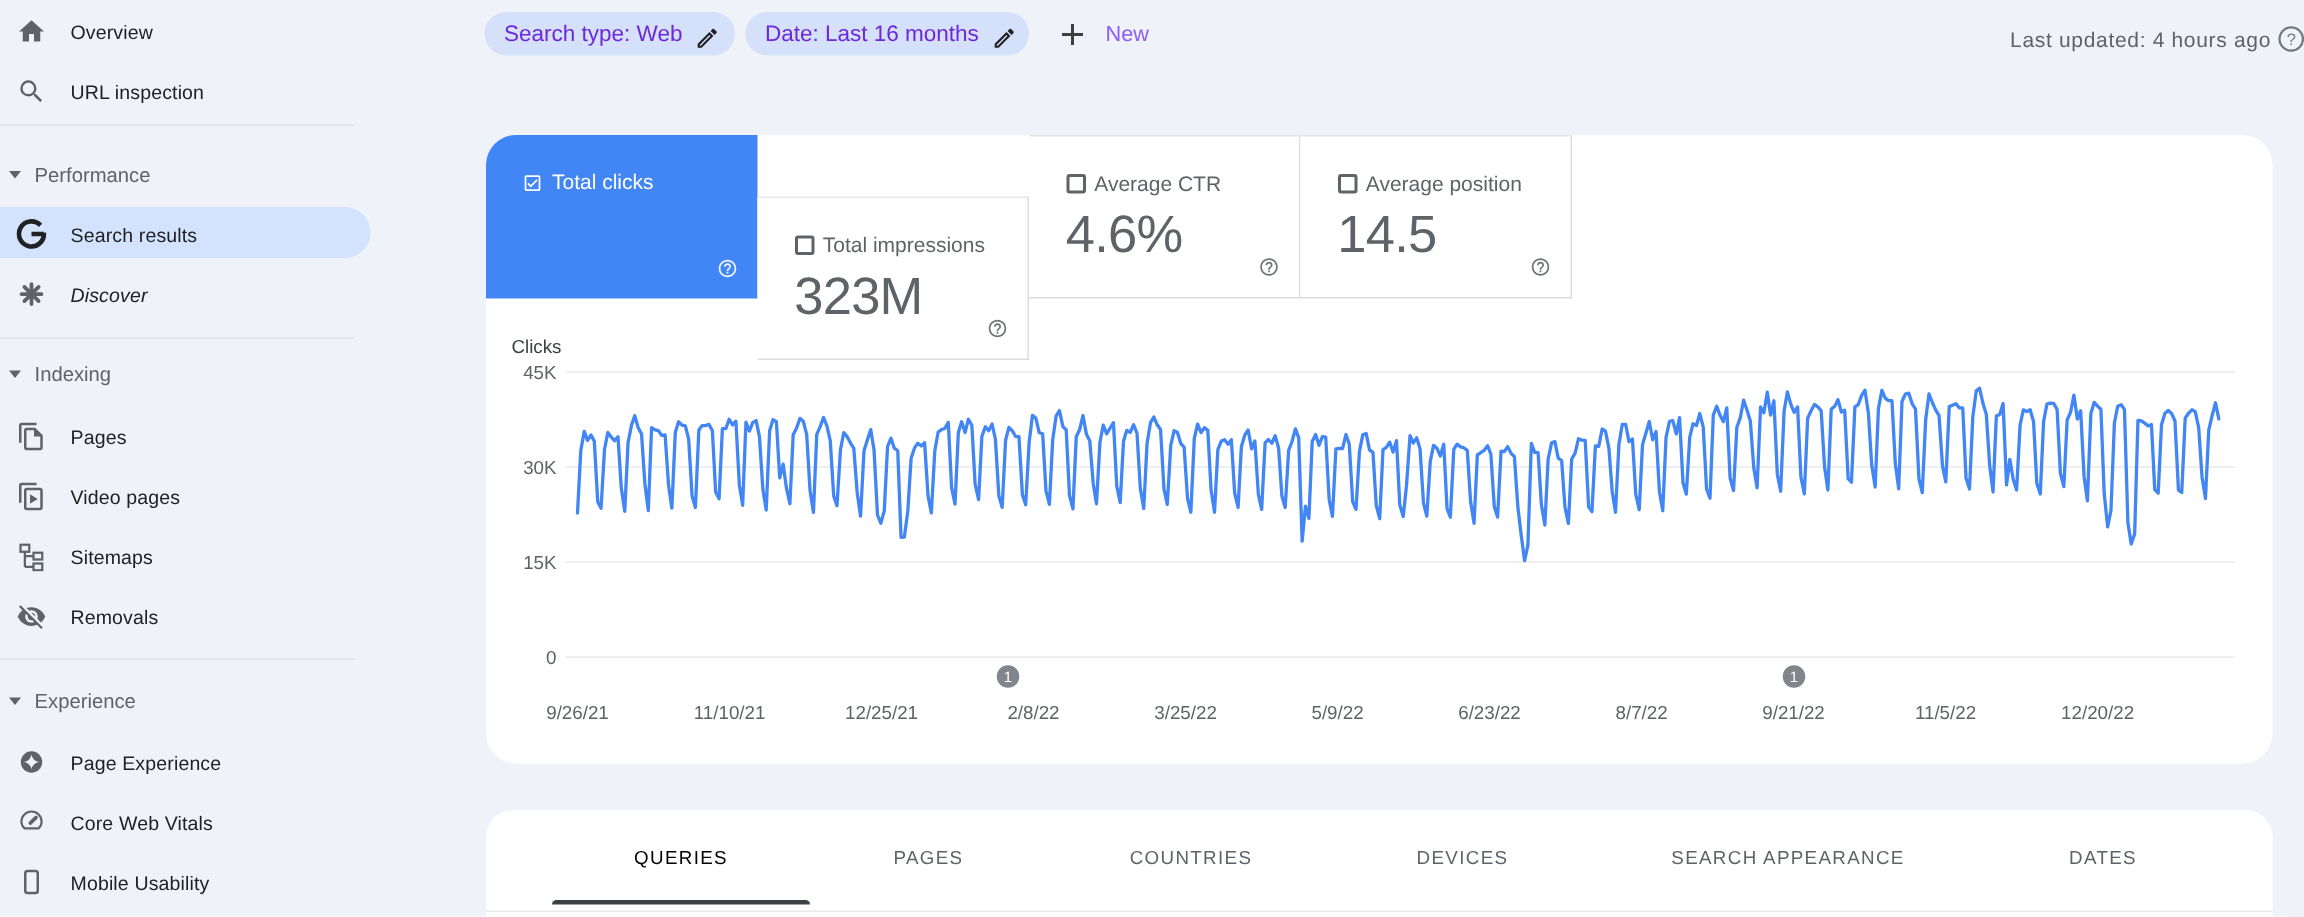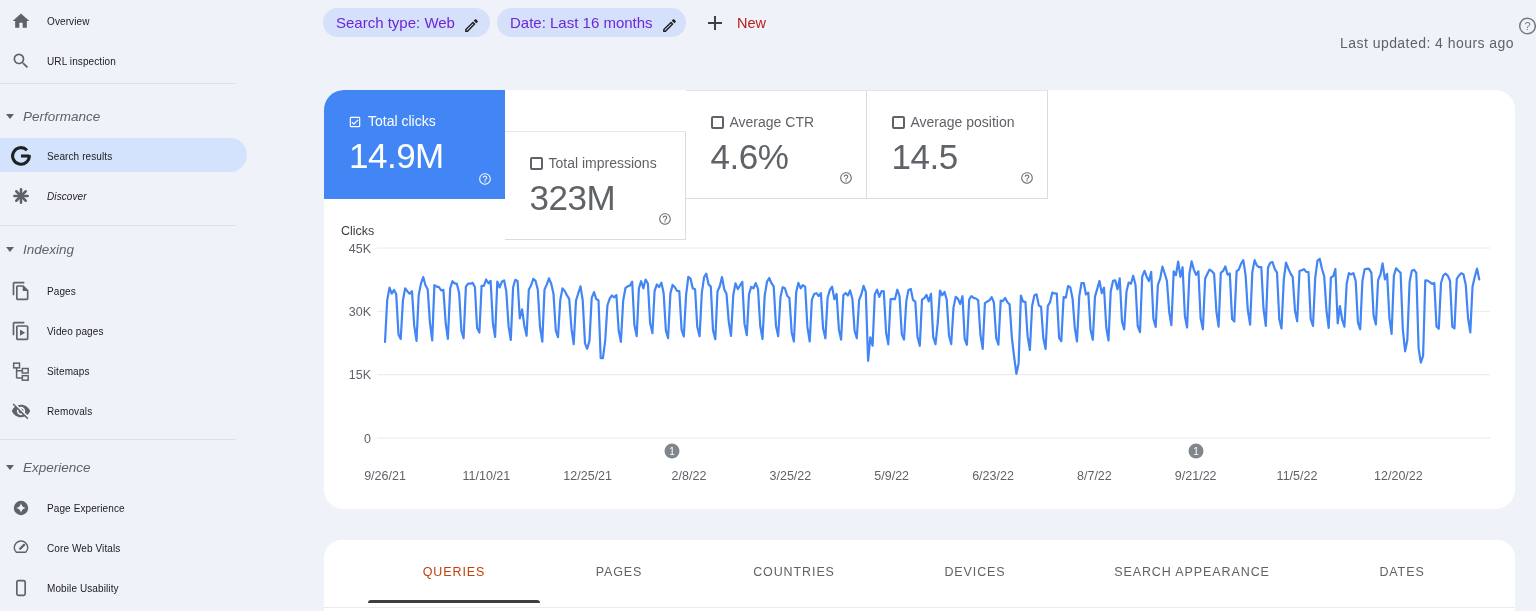--- a/index.html
+++ b/index.html
@@ -3,50 +3,50 @@
 <meta charset="utf-8">
 <style>
 * { margin:0; padding:0; box-sizing:border-box; }
 html,body { width:1536px; height:611px; overflow:hidden; }
 body { background:#eff3f9; font-family:"Liberation Sans", sans-serif; position:relative; }
 .abs { position:absolute; }
 
 
 .nav-item { position:absolute; left:0; width:248px; height:34px; display:flex; align-items:center; }
 .nav-item .ic { width:20px; height:20px; position:absolute; left:11px; top:7px; }
-.nav-item .txt { position:absolute; left:47px; font-size:10px; font-weight:500; color:#202124; letter-spacing:0.1px; }
+.nav-item .txt { position:absolute; left:47px; font-size:13px; font-weight:500; color:#202124; letter-spacing:0.1px; }
 .nav-head { position:absolute; left:0; width:248px; height:20px; display:flex; align-items:center; }
 .nav-head .tri { position:absolute; left:6px; top:8px; width:0; height:0; border-left:4.5px solid transparent; border-right:4.5px solid transparent; border-top:5px solid #5f6368; }
-.nav-head .txt { position:absolute; left:23px; font-size:13.5px; color:#5f6368;font-style:italic; }
+.nav-head .txt { position:absolute; left:23px; font-size:13.5px; color:#5f6368; }
 .divider { position:absolute; left:0; width:236px; height:1px; background:#dfe1e5; }
 .pill { position:absolute; left:0; top:138px; width:247px; height:34px; background:#d3e3fd; border-radius:0 17px 17px 0; }
 
 
 .chip { position:absolute; top:8px; height:29px; background:#d5e0fa; border-radius:14.5px; display:flex; align-items:center; color:#6d28d9; font-size:15px; }
 .chip svg { }
-.newbtn { position:absolute; top:8px; height:29px; display:flex; align-items:center; color:#b91c1c; font-size:14.5px; font-weight:500; }
-.lastupd { position:absolute; top:18px; right:22px; font-size:14px; letter-spacing:0.45px; color:#5f6368;margin-top:17px; }
+.newbtn { position:absolute; top:8px; height:29px; display:flex; align-items:center; color:#8b5cf6; font-size:14.5px; font-weight:500; }
+.lastupd { position:absolute; top:18px; right:22px; font-size:14px; letter-spacing:0.45px; color:#5f6368; }
 
 
 .panel1 { position:absolute; left:324px; top:90px; width:1191px; height:419px; background:#fff; border-radius:20px; }
 .panel2 { position:absolute; left:324px; top:540px; width:1191px; height:90px; background:#fff; border-radius:18px 18px 0 0; }
 
 
 .card { position:absolute; top:0; height:109px; background:#fff; border-right:1px solid #dadce0; border-bottom:1px solid #dadce0; border-top:1px solid #e4e6ea; }
 .card.blue { background:#4285f4; border:none; border-radius:20px 0 0 0; }
 .card .cb { position:absolute; left:25px; top:25px; width:13px; height:13px; border:2px solid #5f6368; border-radius:2px; }
 .card .lbl { position:absolute; left:44px; top:23px; font-size:14px; color:#5f6368; }
 .card .val { position:absolute; left:25px; top:46px; font-size:35px; color:#5f6368; letter-spacing:-0.5px; }
 .card.blue .lbl { color:#fff; }
 .card.blue .val { color:#fff; }
 .card .help { position:absolute; right:13px; bottom:13px; width:14px; height:14px; }
 
 
 .tab { position:absolute; top:565px; transform:translateX(-50%); font-size:12.5px; letter-spacing:0.9px; color:#5f6368; font-weight:500; white-space:nowrap; }
-.tab.active { color:#c2410c; }
+.tab.active { color:#000000; }
 .tabline { position:absolute; left:368px; top:600px; width:172px; height:3px; background:#3c4043; border-radius:3px 3px 0 0; }
 .tabborder { position:absolute; left:324px; top:607px; width:1191px; height:1px; background:#e8eaed; }
 </style>
 </head>
 <body>
 
 <div class="nav-item" style="top:4px;">
   <svg class="ic" viewBox="0 0 24 24" fill="#5f6368">
       <path d="M10 20v-6h4v6h5v-8h3L12 3 2 12h3v8z"></path>
     </svg>
@@ -160,21 +160,20 @@
       <text x="0" y="4" text-anchor="middle" font-size="11" font-weight="500" fill="#747a80" font-family="Liberation Sans">?</text>
     </g>
   </svg>
 
 <div class="panel1">
   <div class="card blue" style="left:0; width:180.5px;">
     <svg class="abs" style="left:24px;top:25px;" width="14" height="14" viewBox="0 0 24 24" fill="#fff">
         <path d="M19 3H5c-1.1 0-2 .9-2 2v14c0 1.1.9 2 2 2h14c1.1 0 2-.9 2-2V5c0-1.1-.9-2-2-2zm0 16H5V5h14v14zM17.99 9l-1.41-1.42-6.59 6.59-2.58-2.57-1.42 1.41 4 3.99z"></path>
       </svg>
     <span class="lbl">Total clicks</span>
-    <span class="val">14.9M</span>
     <svg class="help" viewBox="0 0 24 24" fill="#fff" opacity="0.9">
         <path d="M11 18h2v-2h-2v2zm1-16C6.48 2 2 6.48 2 12s4.48 10 10 10 10-4.48 10-10S17.52 2 12 2zm0 18c-4.41 0-8-3.59-8-8s3.59-8 8-8 8 3.59 8 8-3.59 8-8 8zm0-14a4 4 0 0 0-4 4h2c0-1.1.9-2 2-2s2 .9 2 2c0 2-3 1.75-3 5h2c0-2.25 3-2.5 3-5a4 4 0 0 0-4-4z"></path>
       </svg>
   </div>
   <div class="card" style="left:180.5px; width:181px;margin-top:41px;">
     <span class="cb"></span>
     <span class="lbl">Total impressions</span>
     <span class="val">323M</span>
     <svg class="help" viewBox="0 0 24 24" fill="#70757a">
         <path d="M11 18h2v-2h-2v2zm1-16C6.48 2 2 6.48 2 12s4.48 10 10 10 10-4.48 10-10S17.52 2 12 2zm0 18c-4.41 0-8-3.59-8-8s3.59-8 8-8 8 3.59 8 8-3.59 8-8 8zm0-14a4 4 0 0 0-4 4h2c0-1.1.9-2 2-2s2 .9 2 2c0 2-3 1.75-3 5h2c0-2.25 3-2.5 3-5a4 4 0 0 0-4-4z"></path>

